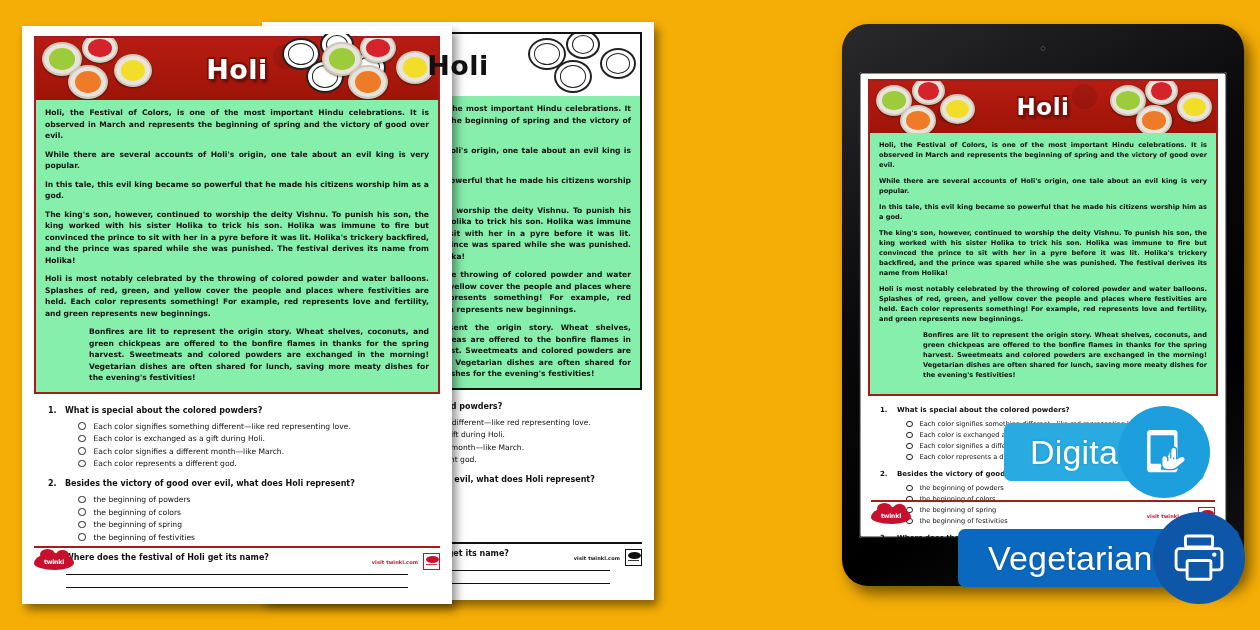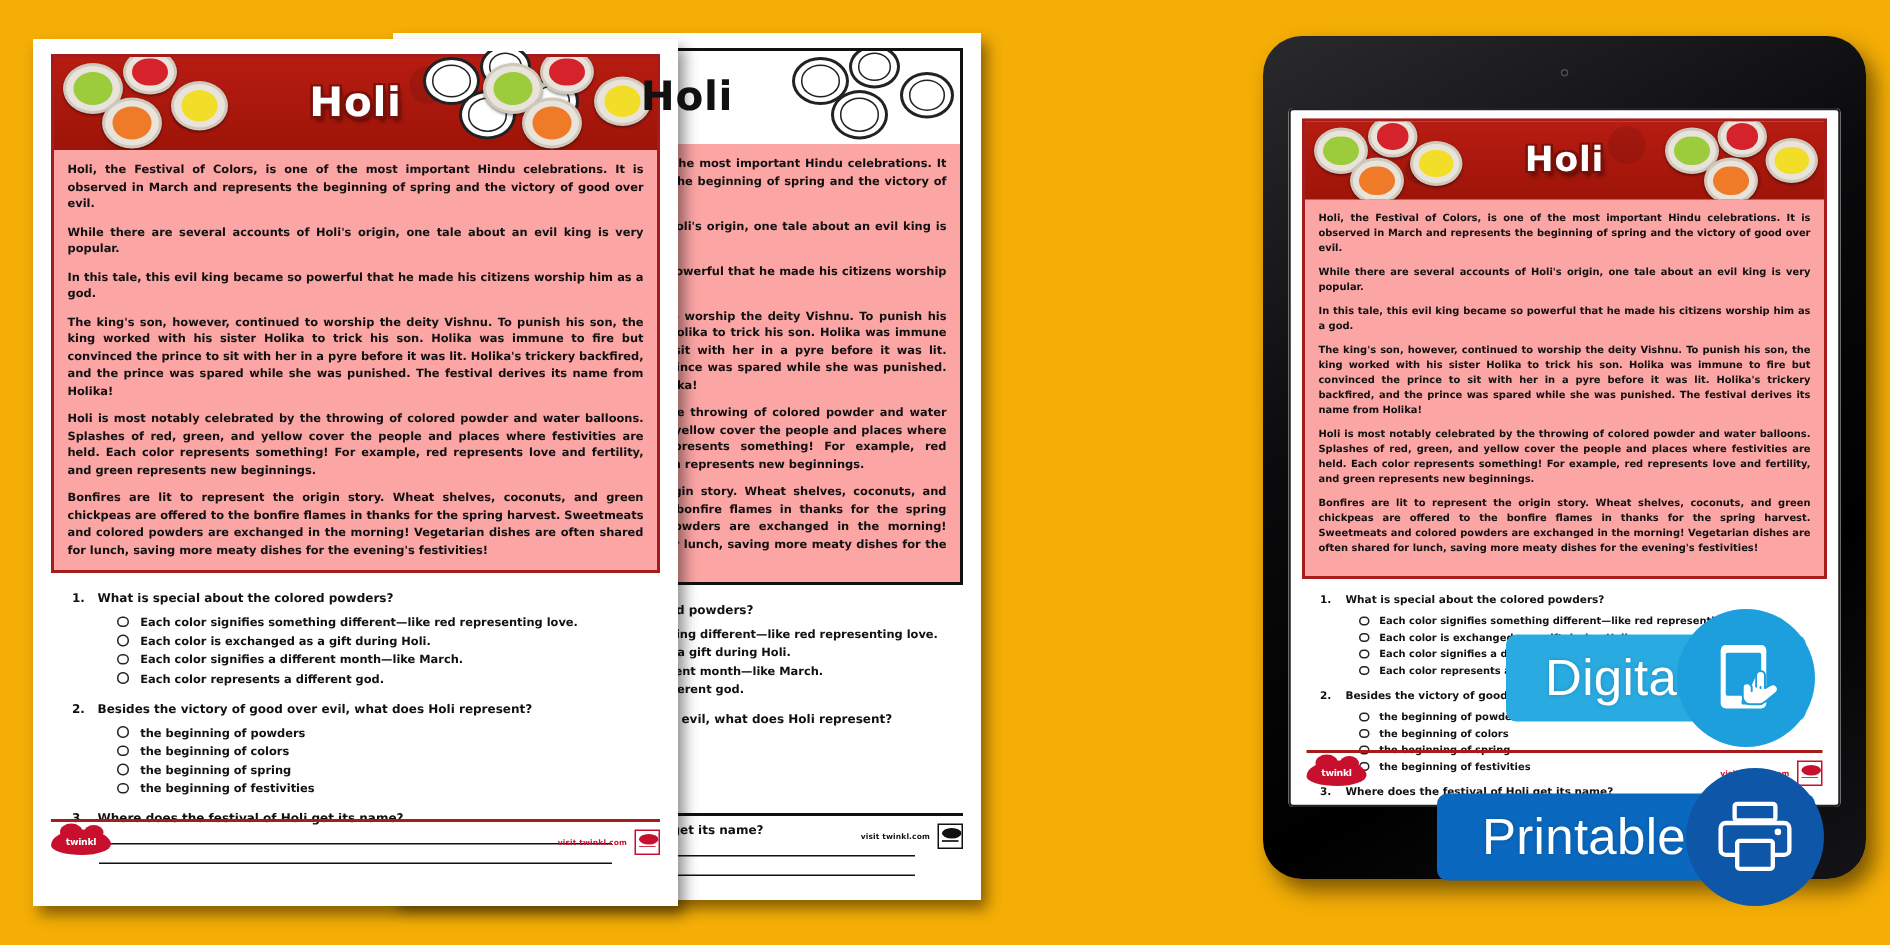--- a/index.html
+++ b/index.html
@@ -28,21 +28,21 @@
   #sheet-color {
     left: 22px; top: 26px;
     width: 430px; height: 578px;
   }
 
   .page-inner { padding: 10px 12px 0 12px; position: relative; height: 100%; }
 
   
   .article-box {
     border: 2.5px solid #A51C1C;
-    background: #fca5a5;
+    background: #86efac;
   }
   .article-box.bw { border-color: #111; }
 
   
   .banner {
     position: relative;
     height: 62px;
     background:
       radial-gradient(circle at 22% 62%, rgba(0,0,0,.13) 0 9px, transparent 10px),
       radial-gradient(circle at 62% 30%, rgba(0,0,0,.10) 0 12px, transparent 13px),
@@ -95,40 +95,40 @@
   .article-text { padding: 7px 9px 8px 9px; }
   .article-text p {
     font-family: "DejaVu Sans", sans-serif;
     font-size: 7.6px;
     line-height: 11.5px;
     color: #111;
     margin-bottom: 7px;
     text-align: justify;
     font-weight: 700;
   }
-  .article-text p:last-child { margin-bottom: 0; }
+  .article-text p:last-child { margin-bottom: 0; margin-left: 44px; }
 
   
   .questions { padding: 12px 14px 0 14px; }
   .q-row {
     display: flex;
     font-family: "DejaVu Sans", sans-serif;
     font-size: 8px;
     font-weight: 700;
     color: #111;
     margin-bottom: 7px;
   }
   .q-num { width: 17px; flex: none; }
   .opts { margin: 0 0 11px 30px; }
   .opt {
     display: flex; align-items: center;
     margin-bottom: 3.5px;
     font-family: "DejaVu Sans", sans-serif;
     font-size: 7.6px;
-    font-weight: 700;
+    font-weight: 400;
     color: #111;
   }
   .radio {
     width: 7.5px; height: 7.5px;
     border: 1.2px solid #222;
     border-radius: 50%;
     margin-right: 8px;
     flex: none;
   }
   .answer-line {
@@ -577,21 +577,21 @@
       <rect x="12" y="6" width="36" height="50" rx="4" fill="#ffffff"></rect>
       <rect x="16" y="12" width="28" height="34" rx="1.5" fill="#1C9FDC"></rect>
       <rect x="28.5" y="49" width="5" height="4" rx="1" fill="#1C9FDC"></rect>
       <path d="M40 30c0-2 1.6-3.6 3.6-3.6S47 28 47 30v10l4.5-2.6c2-1.1 4.4-.3 5.3 1.7.8 1.7.3 3.6-1.2 4.8l-8.2 6.6c-1.6 1.3-3.2 2.3-5.4 2.3h-6.6c-3.3 0-6-2.7-6-6v-7.2c0-1.9 1.5-3.4 3.4-3.4 1.6 0 3 1.1 3.3 2.6" fill="#ffffff" stroke="#1C9FDC" stroke-width="1.6" stroke-linejoin="round"></path>
       <path d="M40 30v9M36.5 38.5v4M43.5 40v-1" stroke="#1C9FDC" stroke-width="1.5" stroke-linecap="round"></path>
     </svg>
   </div>
 </div>
 
 <div class="badge" id="badge-printable">
-  <div class="badge-bar">Printable</div>
+  <div class="badge-bar">Vegetarian</div>
   <div class="badge-circle">
     <svg class="icon-svg" width="56" height="52" viewBox="0 0 66 60" fill="none" aria-hidden="true">
       <rect x="17" y="4" width="32" height="13" rx="2" stroke="#ffffff" stroke-width="3.4"></rect>
       <rect x="6" y="19" width="54" height="25" rx="4" stroke="#ffffff" stroke-width="3.4"></rect>
       <circle cx="51" cy="26" r="2.6" fill="#ffffff"></circle>
       <rect x="19" y="33" width="28" height="22" rx="2" fill="#0E56A8" stroke="#ffffff" stroke-width="3.4"></rect>
     </svg>
   </div>
 </div>
 

